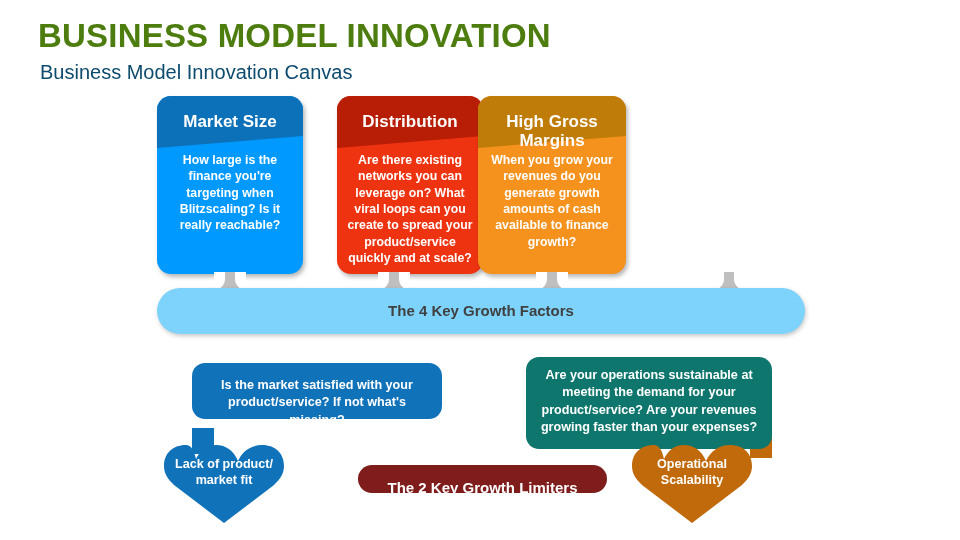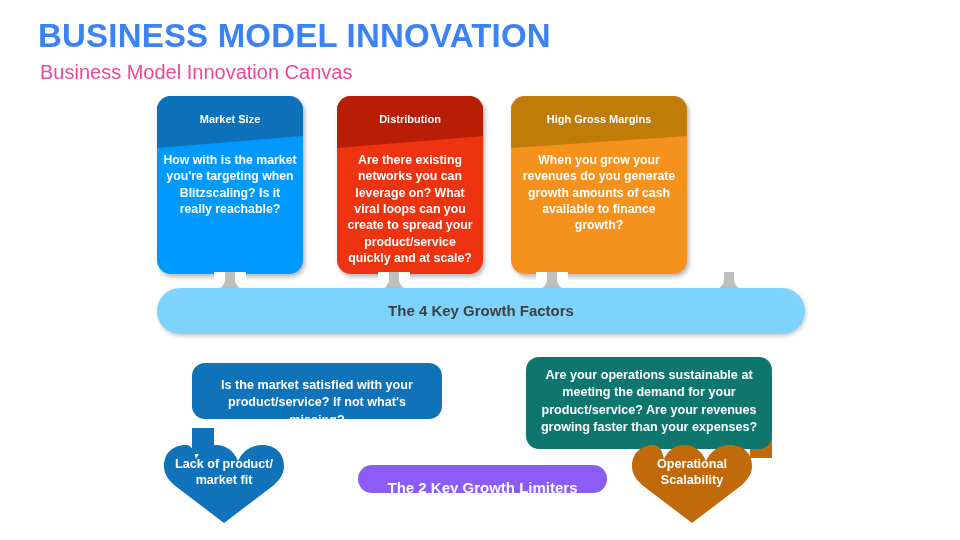--- a/index.html
+++ b/index.html
@@ -18,31 +18,31 @@
     overflow: hidden;
   }
 
   
   #title {
     position: absolute;
     left: 38px;
     top: 17px;
     font-size: 33px;
     font-weight: bold;
-    color: #3b82f6;
+    color: #4d7c0f;
     letter-spacing: 0.2px;
     white-space: nowrap;
   }
   #subtitle {
     position: absolute;
     left: 40px;
     top: 61px;
     font-size: 20px;
     font-weight: normal;
-    color: #ec4899;
+    color: #0c4a6e;
     white-space: nowrap;
   }
 
   
   .card {
     position: absolute;
     top: 96px;
     width: 146px;
     height: 178px;
     border-radius: 14px;
@@ -52,21 +52,21 @@
   }
   .card .card-bg {
     position: absolute;
     inset: 0;
   }
   .card-title {
     position: absolute;
     left: 0; right: 0;
     top: 17px;
     text-align: center;
-    font-size: 11px;
+    font-size: 17px;
     font-weight: bold;
     color: #ffffff;
     z-index: 3;
     line-height: 1.1;
     padding: 0 8px;
     box-sizing: border-box;
   }
   .card-body {
     position: absolute;
     left: 6px; right: 6px;
@@ -76,21 +76,21 @@
     font-weight: bold;
     color: #ffffff;
     line-height: 1.33;
     z-index: 3;
   }
 
   #card-0 { left: 157px; }
   #card-1 { left: 337px; text-decoration: underline; }
   #card-2 { left: 478px; }
   #card-3 { left: 655px; }
-  #card-2 { width: 176px; margin-left: 33px; }
+  #card-2 { width: 148px; }
   #card-3 { width: 148px; }
 
   
   .stem {
     position: absolute;
     top: 272px;
     width: 30px;
     height: 18px;
     background: #bfbfbf;
   }
@@ -199,21 +199,21 @@
   #pin-left  { left: 162px; top: 443px; }
   #pin-right { left: 630px; top: 443px; }
 
   
   #center-pill {
     position: absolute;
     left: 358px;
     top: 465px;
     width: 249px;
     height: 28px;
-    background: #8b5cf6;
+    background: #7f1d1d;
     border-radius: 22.5px;
     z-index: 5;
   }
   #center-pill-label {
     position: absolute;
     left: 0; right: 0;
     top: 14px;
     text-align: center;
     font-size: 15px;
     font-weight: bold;
@@ -229,21 +229,21 @@
   <div id="subtitle">Business Model Innovation Canvas</div>
 
   <div class="card" id="card-0">
     <div class="card-bg">
       <svg width="100%" height="100%" viewBox="0 0 146 178" preserveAspectRatio="none">
         <rect x="0" y="0" width="146" height="178" fill="#0099ff"></rect>
         <path d="M0 0 H146 V40 L0 52 Z" fill="#0d71b9"></path>
       </svg>
     </div>
     <div class="card-title">Market Size</div>
-    <div class="card-body">How with is the market you're targeting when Blitzscaling? Is it really reachable?</div>
+    <div class="card-body">How large is the finance you're targeting when Blitzscaling? Is it really reachable?</div>
   </div>
 
   <div class="card" id="card-1">
     <div class="card-bg">
       <svg width="100%" height="100%" viewBox="0 0 146 178" preserveAspectRatio="none">
         <rect x="0" y="0" width="146" height="178" fill="#ee3311"></rect>
         <path d="M0 0 H146 V40 L0 52 Z" fill="#b81e05"></path>
       </svg>
     </div>
     <div class="card-title">Distribution</div>

